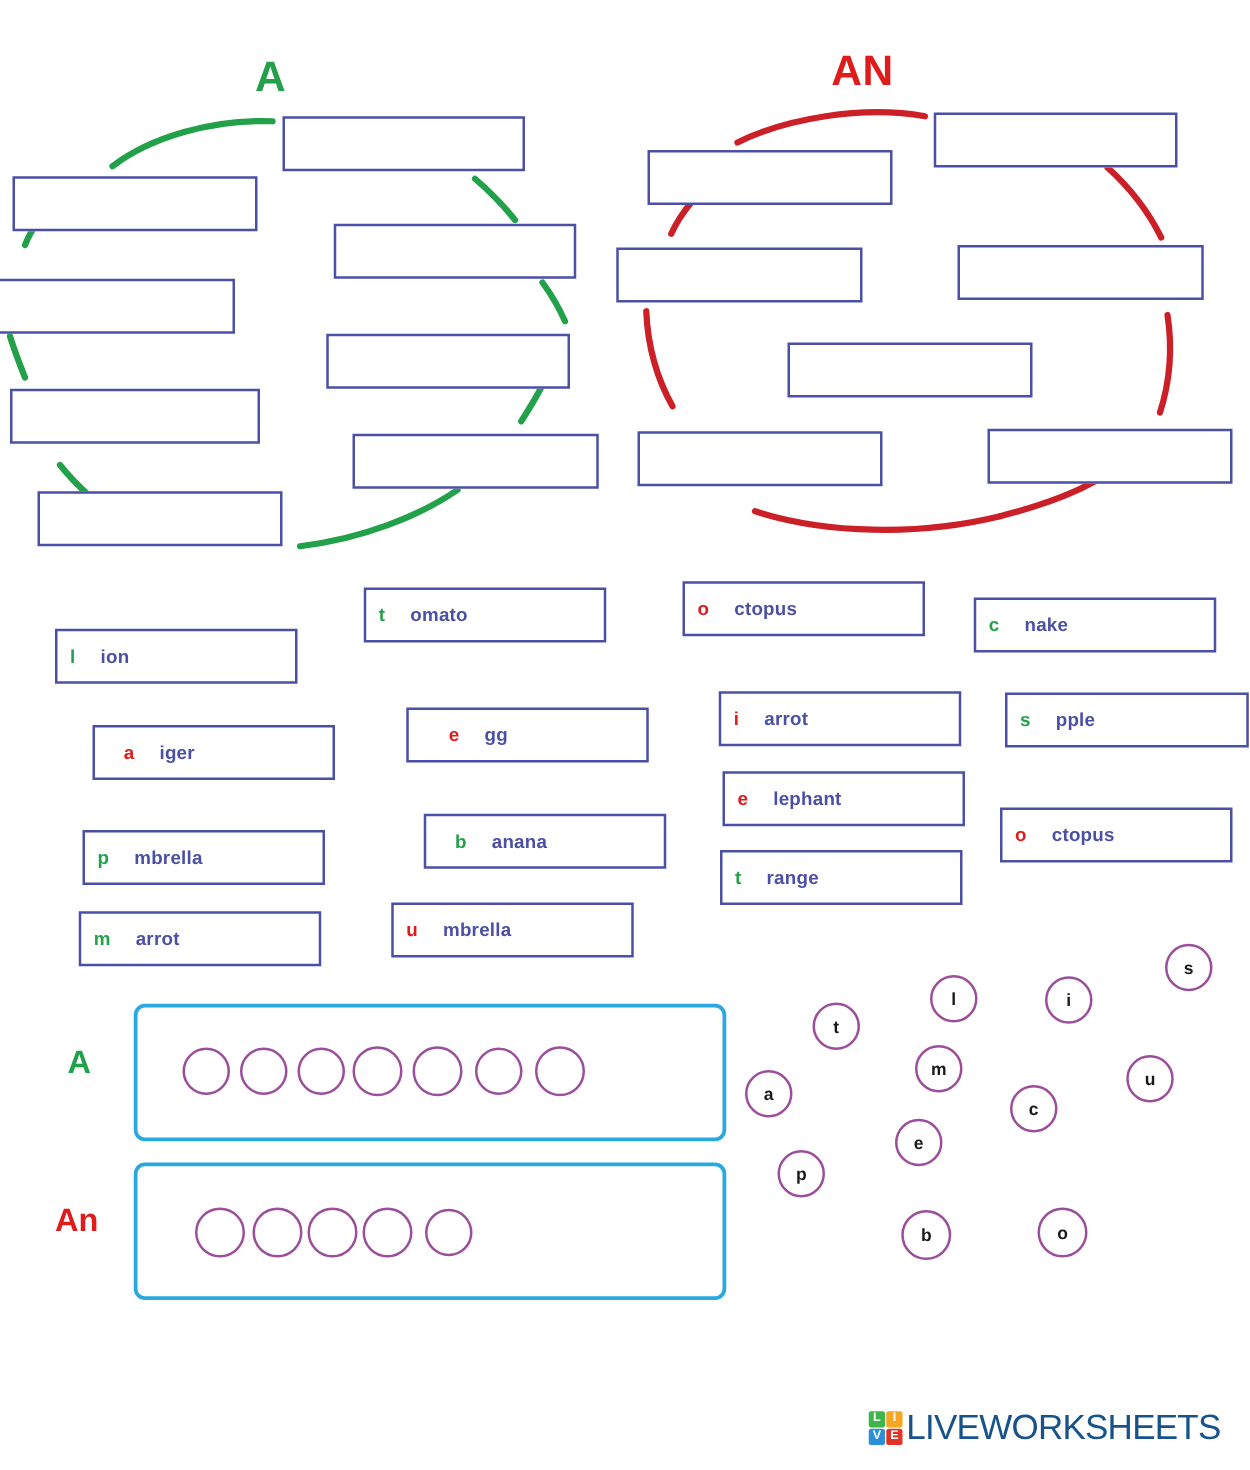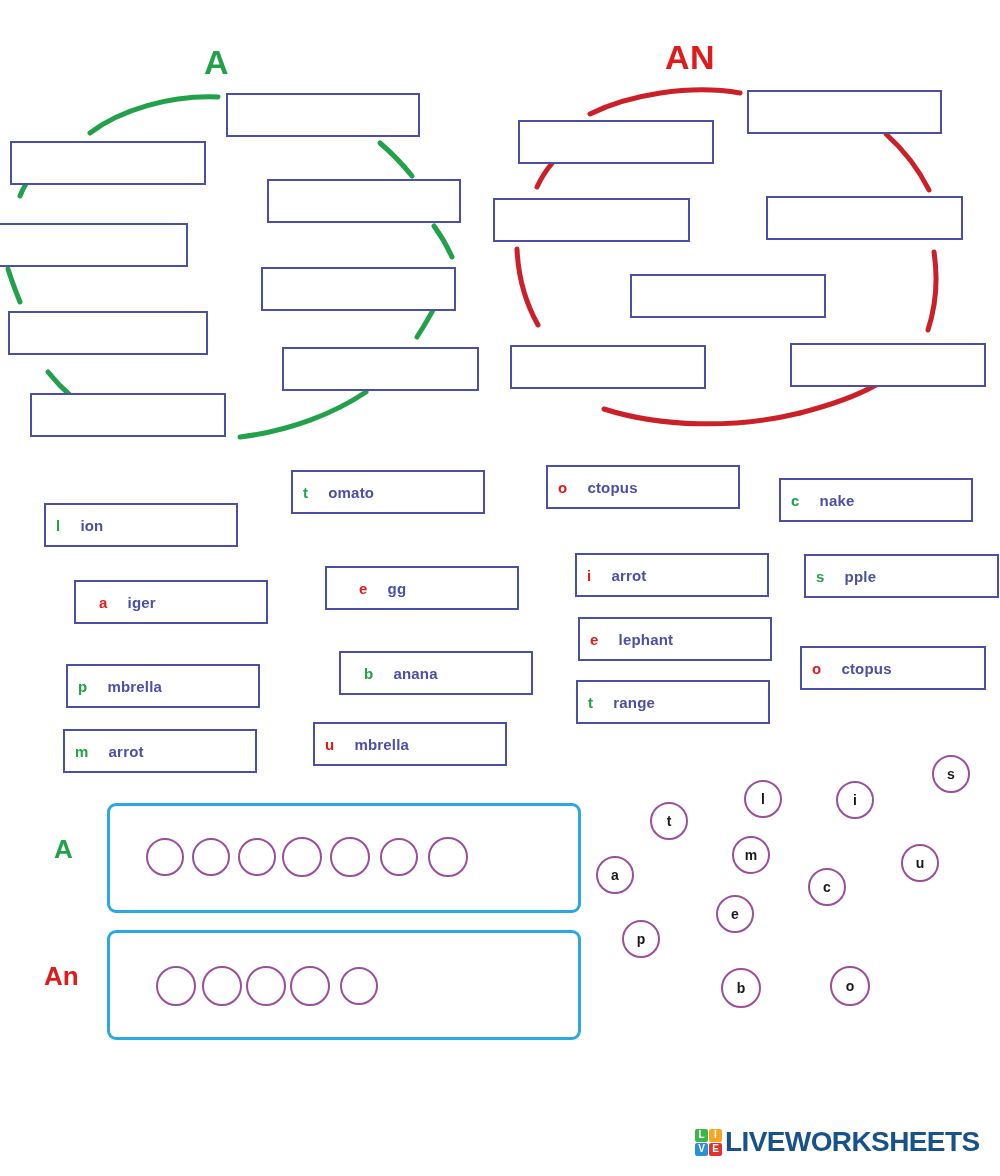--- a/index.html
+++ b/index.html
@@ -124,21 +124,21 @@
     align-items: center;
     justify-content: center;
     font-size: 10px;
     font-weight: bold;
     color: #ffffff;
     border-radius: 2px;
     line-height: 1;
   }
   .logo-text {
     font-size: 28px;
-    font-weight: bold;
+    font-weight: normal;
     color: #17528a;
     letter-spacing: -0.6px;
     line-height: 1;
   }
 </style>
 </head>
 <body>
 
 <div id="sheet">
 

